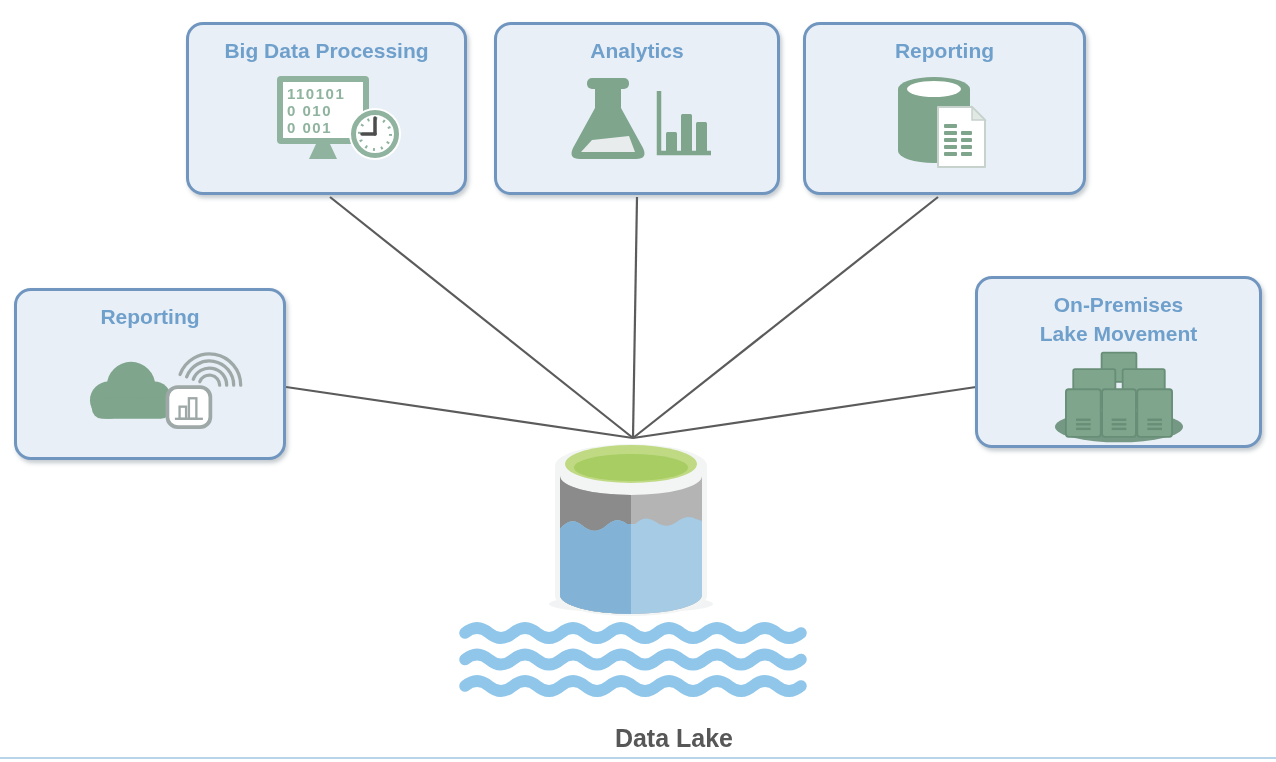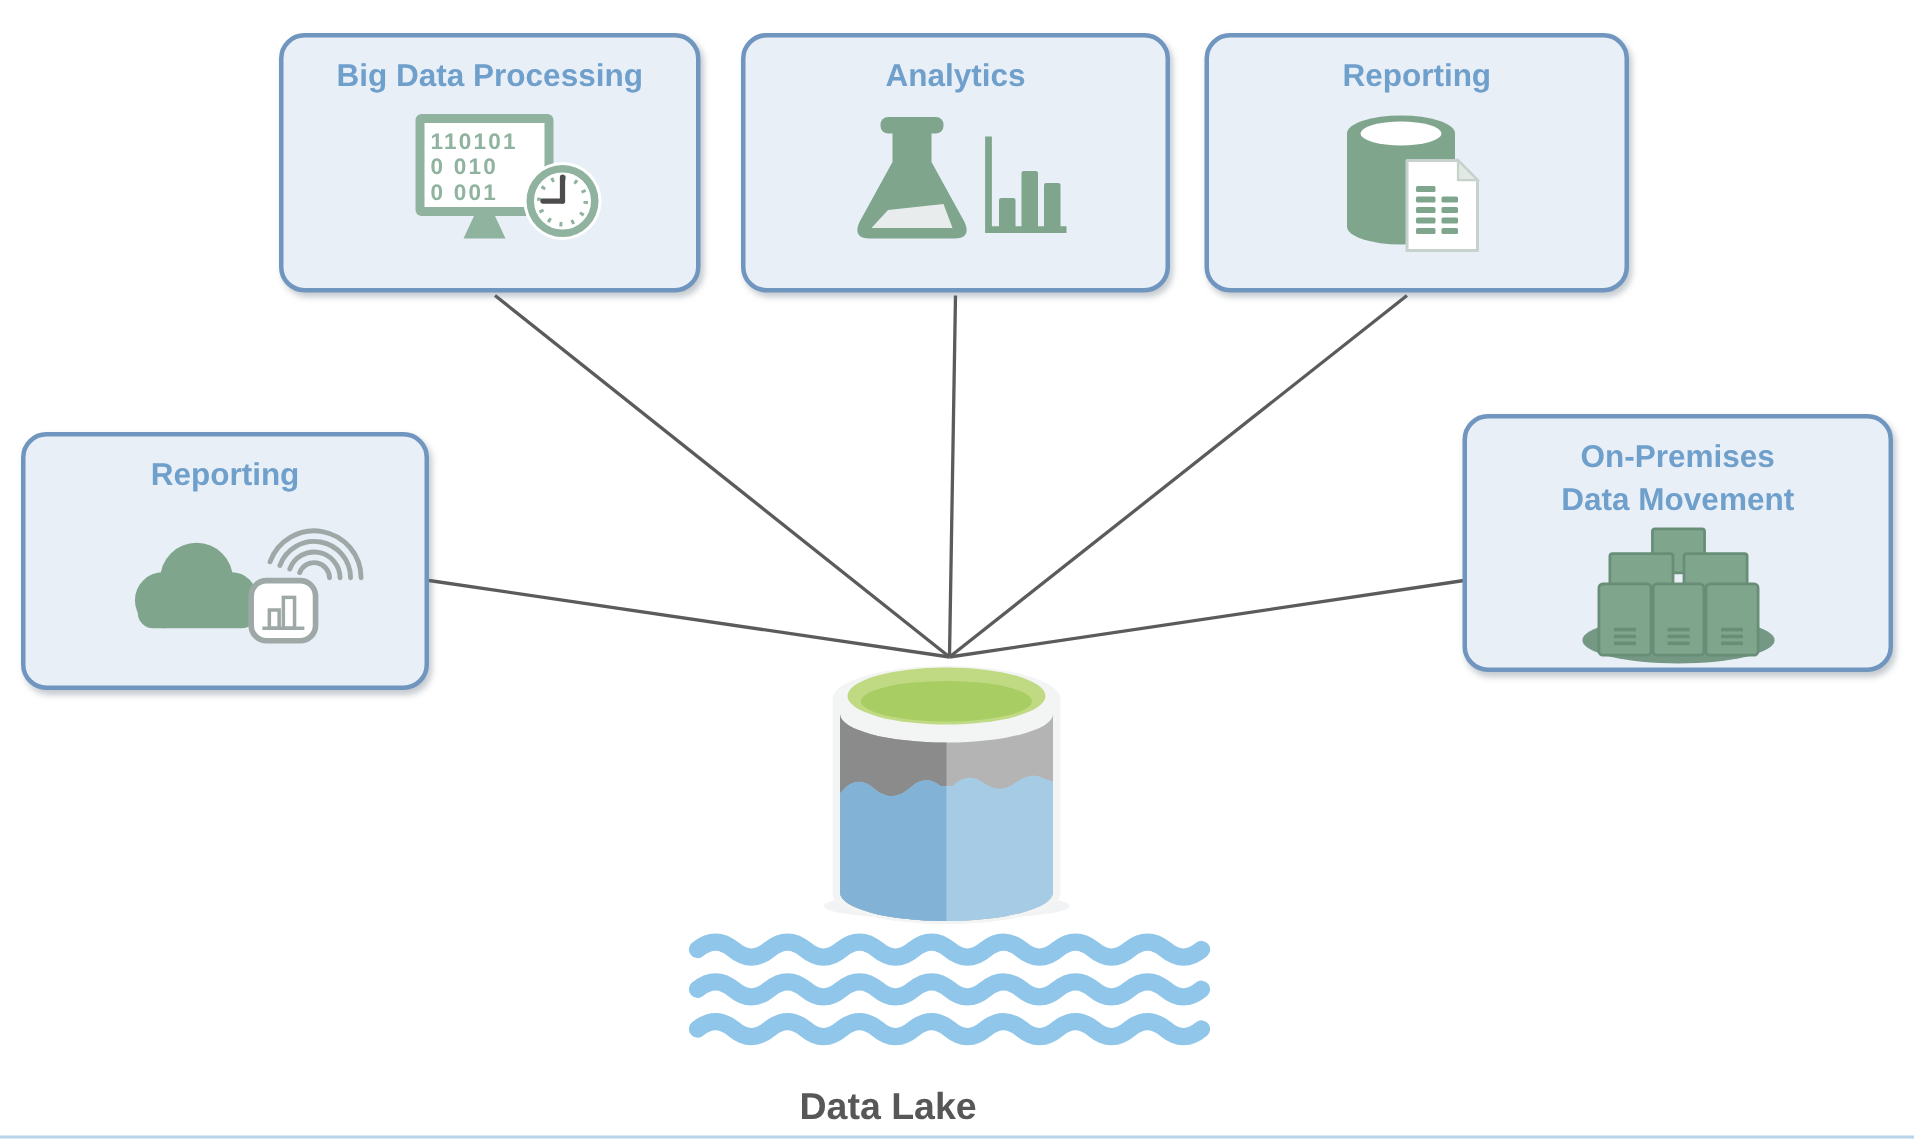--- a/index.html
+++ b/index.html
@@ -31,21 +31,21 @@
     font-family:"Liberation Sans", sans-serif;
     font-weight:bold; font-size:15px; letter-spacing:1.5px;
     fill:var(--icon-green-light, #8fb39e);
   }
   .fg  { fill:var(--icon-green, #7fa58d); }
   .fgl { fill:var(--icon-green-light, #8fb39e); }
   .sgd { stroke:var(--icon-green-dark, #688e77); }
 
   #caption {
     position:absolute; left:533px; top:724px; width:200px;
-    text-align:left; font-weight:bold; font-size:25px;
+    text-align:right; font-weight:bold; font-size:25px;
     color:var(--caption-text, #575757);
   }
   #bottom-rule {
     position:absolute; left:0; top:757px; width:1276px; height:2px;
     background:var(--bottom-rule, #b8d4ea);
   }
 </style>
 </head>
 <body>
 
@@ -166,21 +166,21 @@
         <path d="M109,93 H139"></path>
         <rect x="114" y="80" width="7" height="13"></rect>
         <rect x="124" y="71" width="8" height="22"></rect>
       </g>
     </svg>
   </div>
 
   <div class="node" style="left:975px; top:276px; width:287px; height:172px;">
     <div class="node-title">
       <span class="tline">On-Premises</span>
-      <span class="tline">Data Movement</span>
+      <span class="tline">Lake Movement</span>
     </div>
     <svg width="150" height="98" viewBox="0 0 150 105">
       <ellipse cx="75" cy="85" rx="70" ry="17" fill="var(--icon-green-dark,#688e77)" opacity="0.9"></ellipse>
       <g class="fg sgd" stroke-width="2">
         <rect x="56" y="4" width="38" height="32" rx="2"></rect>
         <rect x="25" y="22" width="46" height="42" rx="2"></rect>
         <rect x="79" y="22" width="46" height="42" rx="2"></rect>
         <rect x="17" y="44" width="38" height="52" rx="3"></rect>
         <rect x="56.5" y="44" width="37" height="52" rx="3"></rect>
         <rect x="95" y="44" width="38" height="52" rx="3"></rect>

